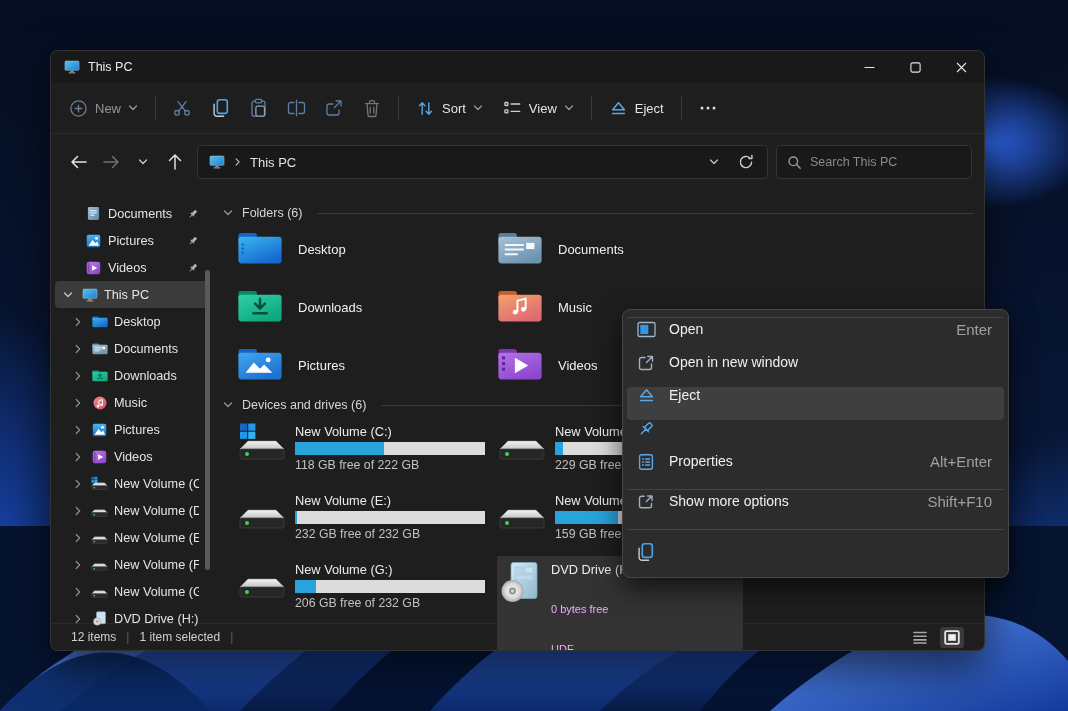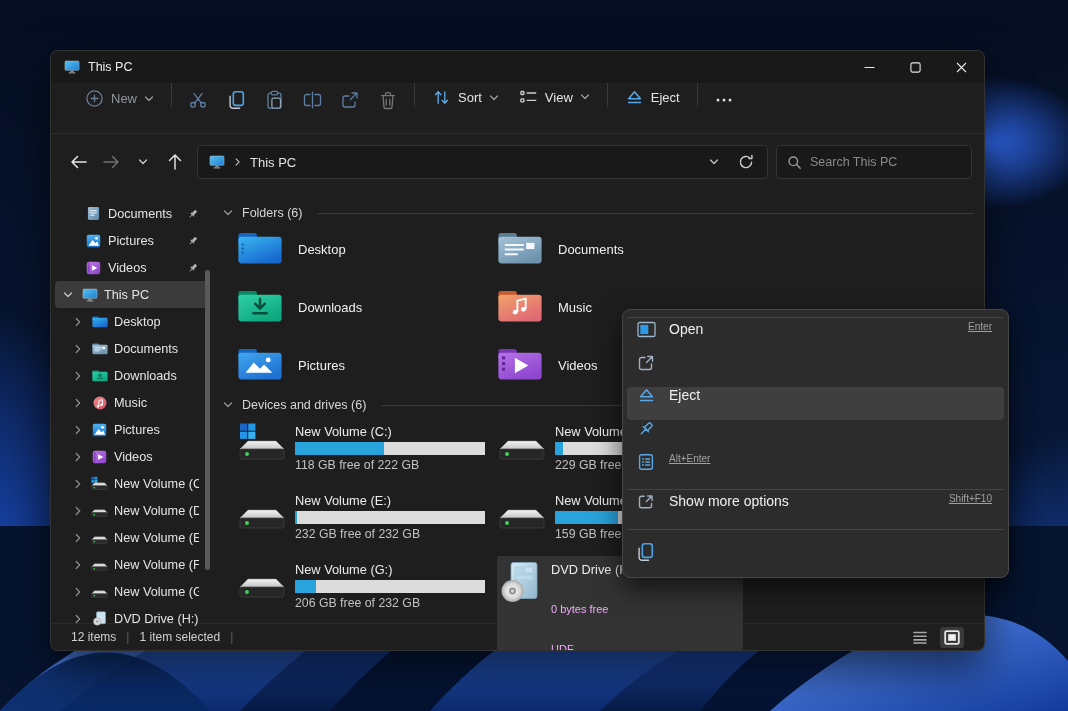--- a/index.html
+++ b/index.html
@@ -21,21 +21,21 @@
     background:#1e1e1e; border-radius:8px; border:1px solid rgba(255,255,255,0.09);
     box-shadow:0 18px 44px rgba(0,0,0,0.6);
     display:flex; flex-direction:column; overflow:hidden;
     color:#e6e6e6; font-size:13px;
   }
   .titlebar { height:32px; display:flex; align-items:center; padding-left:13px; background:#191919; flex:0 0 auto; }
   .titlebar .title { margin-left:8px; font-size:12.5px; color:#ececec; }
   .win-controls { margin-left:auto; display:flex; height:100%; }
   .win-controls button { width:46px; height:100%; background:transparent; border:none; display:flex; align-items:center; justify-content:center; cursor:default; }
 
-  .toolbar { height:51px; display:flex; align-items:flex-start; padding:0 24px; border-bottom:1px solid #2b2b2b; flex:0 0 auto; }
+  .toolbar { height:51px; display:flex; align-items:center; padding:0 8px; border-bottom:1px solid #2b2b2b; flex:0 0 auto; }
   .tb-btn { display:flex; align-items:center; gap:7px; background:transparent; border:none; color:#e4e4e4; font-size:13px; font-family:inherit; padding:6px 10px; border-radius:4px; }
   .tb-btn.dim { color:#8f969e; }
   .tb-icon-btn { width:38px; height:34px; display:flex; align-items:center; justify-content:center; background:transparent; border:none; border-radius:4px; }
   .tb-divider { width:1px; height:24px; background:#3a3a3a; margin:0 7px; }
 
   .navrow { height:56px; display:flex; align-items:center; padding:0 12px; flex:0 0 auto; }
   .nav-btn { width:32px; height:32px; display:flex; align-items:center; justify-content:center; background:transparent; border:none; border-radius:4px; }
   .addressbar { flex:1; height:34px; margin:0 8px 0 6px; background:#191919; border:1px solid #343434; border-radius:4px; display:flex; align-items:center; padding:0 6px 0 11px; gap:8px; }
   .addressbar .crumb { color:#e2e2e2; font-size:13px; }
   .addr-right { margin-left:auto; display:flex; align-items:center; gap:2px; }
@@ -83,21 +83,21 @@
     background:#2c2c2c; border:1px solid #474747; border-radius:8px;
     box-shadow:0 10px 28px rgba(0,0,0,0.65); padding:4px;
     z-index:20; color:#f0f0f0; font-size:14px;
   }
   .menu-header { padding:11px 12px 11px 40px; color:#f2f2f2; }
   .menu-sep { height:1px; background:#454545; margin:3px 0; }
   .menu-item { height:33px; display:flex; align-items:flex-start; gap:13px; padding:0 12px 0 9px; border-radius:4px; }
   .menu-item.hl { background:#3f3f3f; }
   .menu-item .mic { width:20px; display:flex; justify-content:center; flex:0 0 auto; }
   .menu-item .mlbl { flex:1; }
-  .menu-item .msc { color:#a0a0a0; font-size:10px;text-decoration:underline; }
+  .menu-item .msc { color:#a0a0a0; font-size:15px; }
   .menu-iconrow { height:40px; display:flex; align-items:center; padding-left:9px; }
 </style>
 </head>
 <body>
 
 <svg class="bloom" viewBox="0 0 1068 185" preserveAspectRatio="none" aria-hidden="true">
   <defs>
     <linearGradient id="bgp1" x1="0" y1="0" x2="0" y2="1">
         <stop offset="0" stop-color="#3d7bf4"></stop>
         <stop offset="1" stop-color="#0c2a6e"></stop>
@@ -974,20 +974,21 @@
       <span class="mlbl">Open</span>
       <span class="msc">Enter</span>
     </div>
     <div class="menu-item">
       <span class="mic">
         <svg width="18" height="18" viewBox="0 0 18 18" fill="none" stroke="#9fb0c0" stroke-width="1.4" stroke-linecap="round" stroke-linejoin="round">
           <path d="M8 3.5H4.5a2 2 0 0 0-2 2v8a2 2 0 0 0 2 2h8a2 2 0 0 0 2-2V10"></path>
           <path d="M10.8 2.5h4.7v4.7M15.2 2.8L9.5 8.5"></path>
         </svg>
       </span>
+      <span class="mlbl">Open in new window</span>
     </div>
     <div class="menu-item hl">
       <span class="mic">
         <svg width="19" height="17" viewBox="0 0 19 17" fill="none" stroke="#57a8e8" stroke-width="1.5" stroke-linejoin="round" stroke-linecap="round">
           <path d="M9.5 2.8L15.4 9.8H3.6z"></path>
           <path d="M3.6 13.4h11.8"></path>
         </svg>
       </span>
       <span class="mlbl">Eject</span>
     </div>
@@ -1004,20 +1005,21 @@
     <div class="menu-item">
       <span class="mic">
         <svg width="18" height="18" viewBox="0 0 18 18" fill="none" stroke="#5aa8e8" stroke-width="1.4" stroke-linecap="round">
           <rect x="2.6" y="1.8" width="12.8" height="14.4" rx="2"></rect>
           <circle cx="6" cy="6" r="0.9" fill="#5aa8e8" stroke="none"></circle>
           <circle cx="6" cy="9" r="0.9" fill="#5aa8e8" stroke="none"></circle>
           <circle cx="6" cy="12" r="0.9" fill="#5aa8e8" stroke="none"></circle>
           <path d="M8.6 6h4M8.6 9h4M8.6 12h4"></path>
         </svg>
       </span>
+      <span class="mlbl">Properties</span>
       <span class="msc">Alt+Enter</span>
     </div>
     <div class="menu-sep"></div>
     <div class="menu-item">
       <span class="mic">
         <svg width="18" height="18" viewBox="0 0 18 18" fill="none" stroke="#9fb0c0" stroke-width="1.4" stroke-linecap="round" stroke-linejoin="round">
           <path d="M7 3.2H4.5a2 2 0 0 0-2 2v7.6a2 2 0 0 0 2 2h8a2 2 0 0 0 2-2V10.4"></path>
           <path d="M10.6 3h4.4v4.4M14.7 3.3L9.4 8.6"></path>
         </svg>
       </span>

